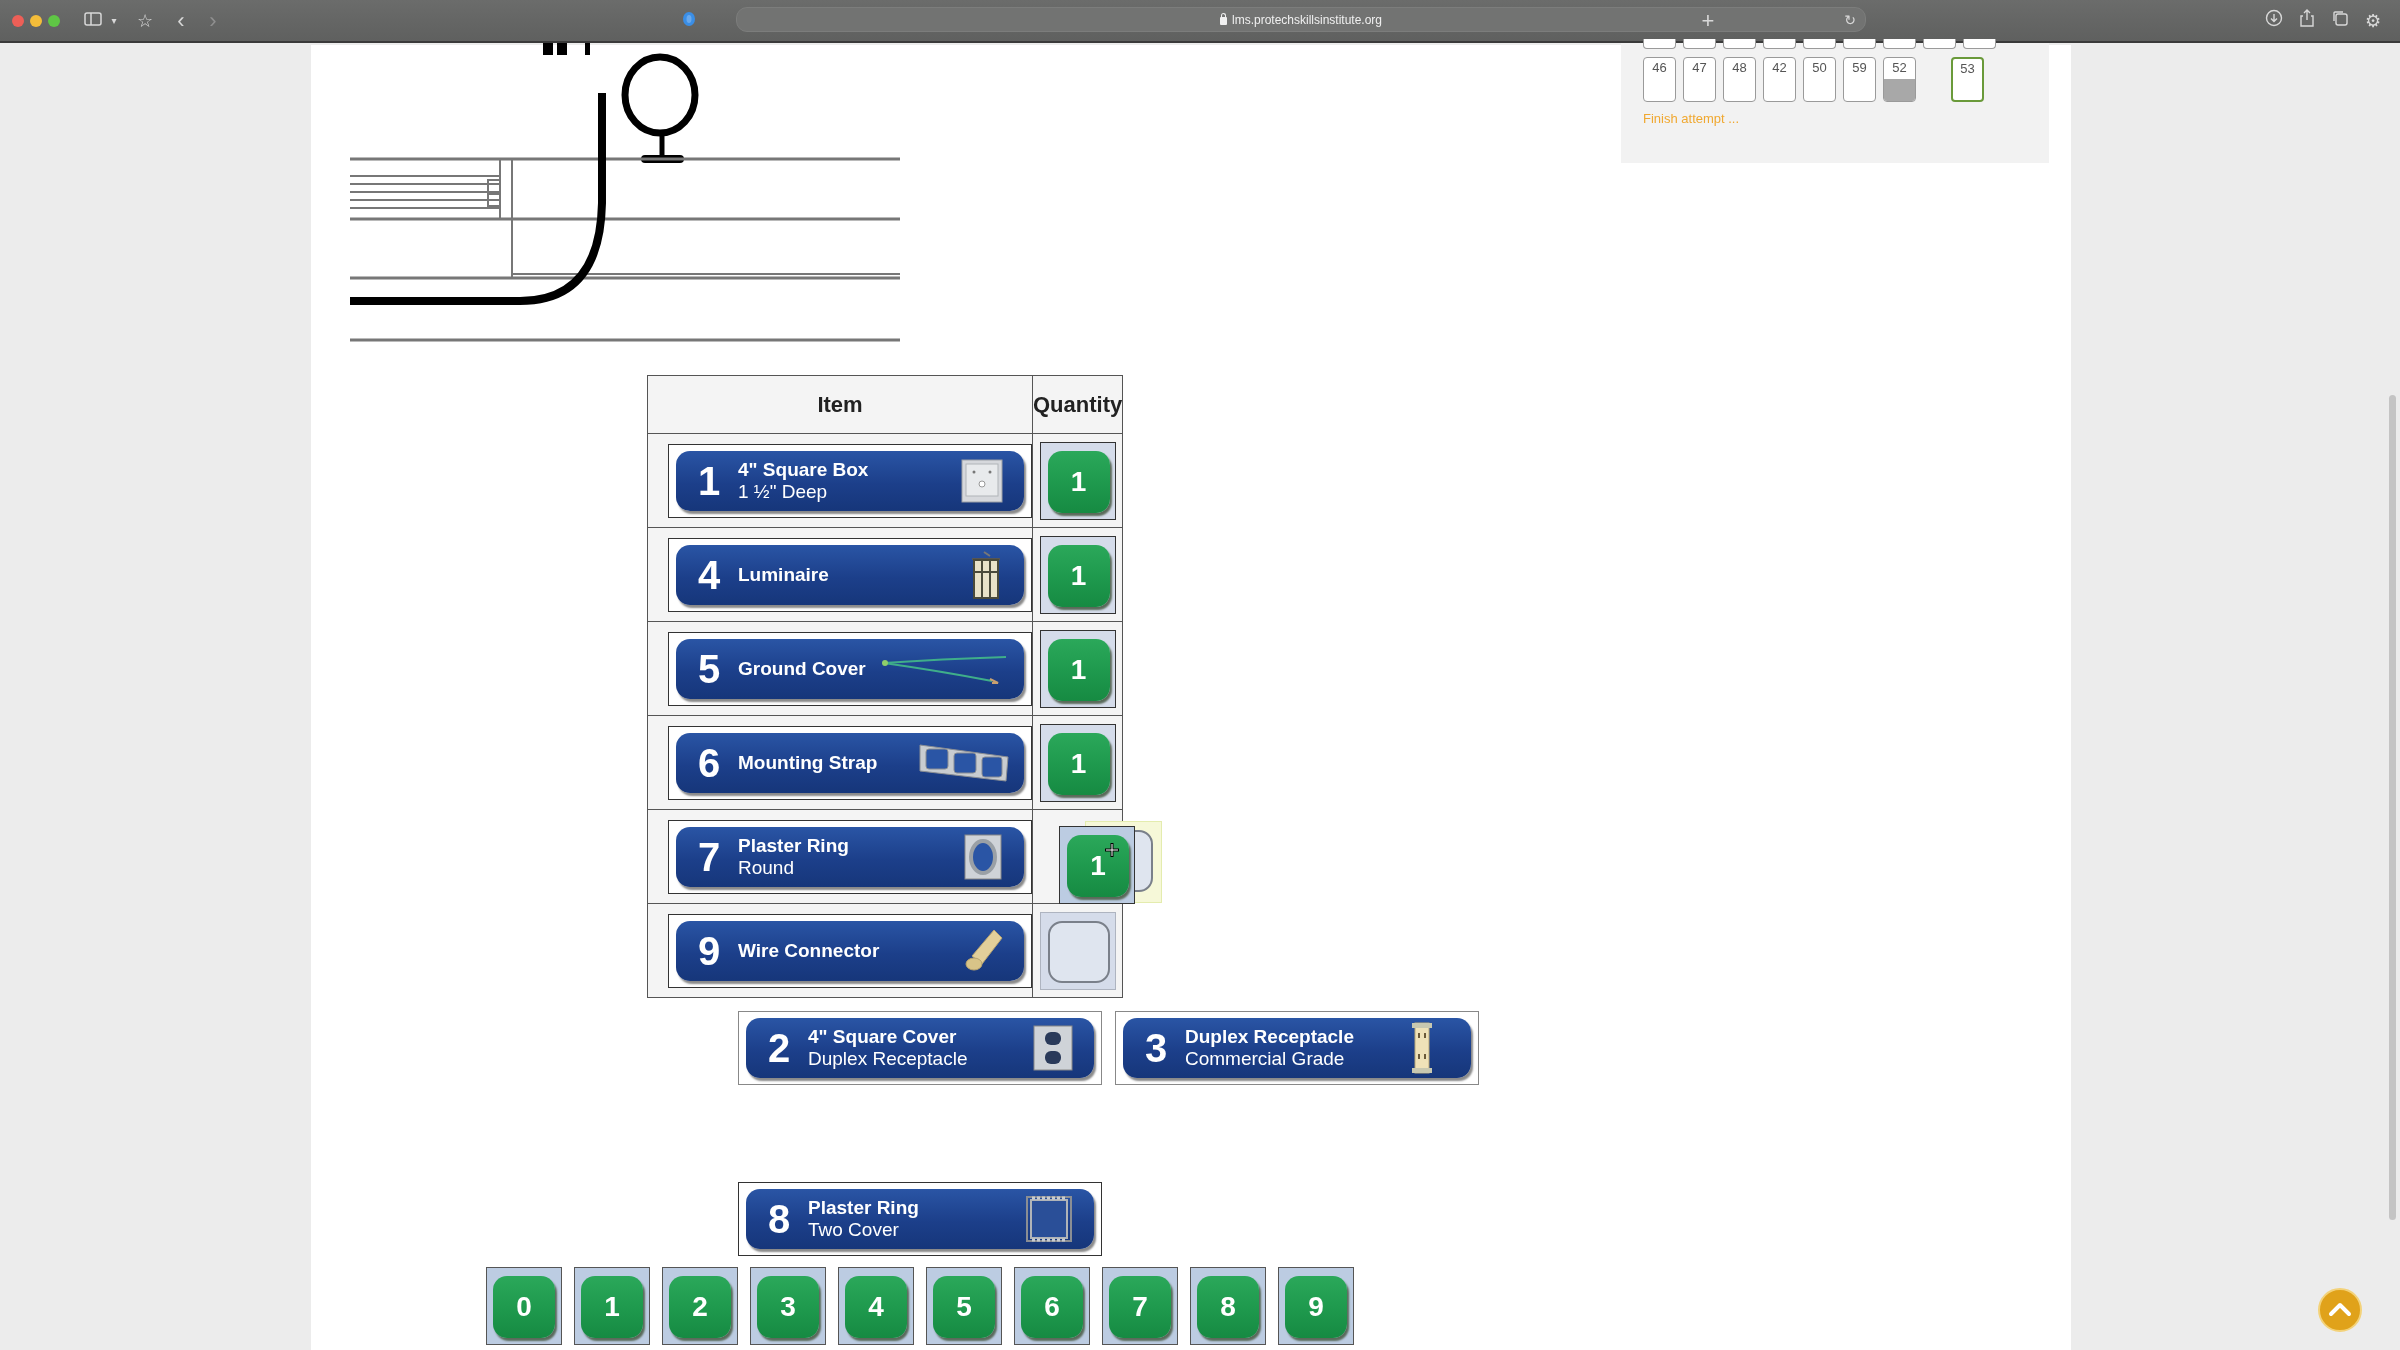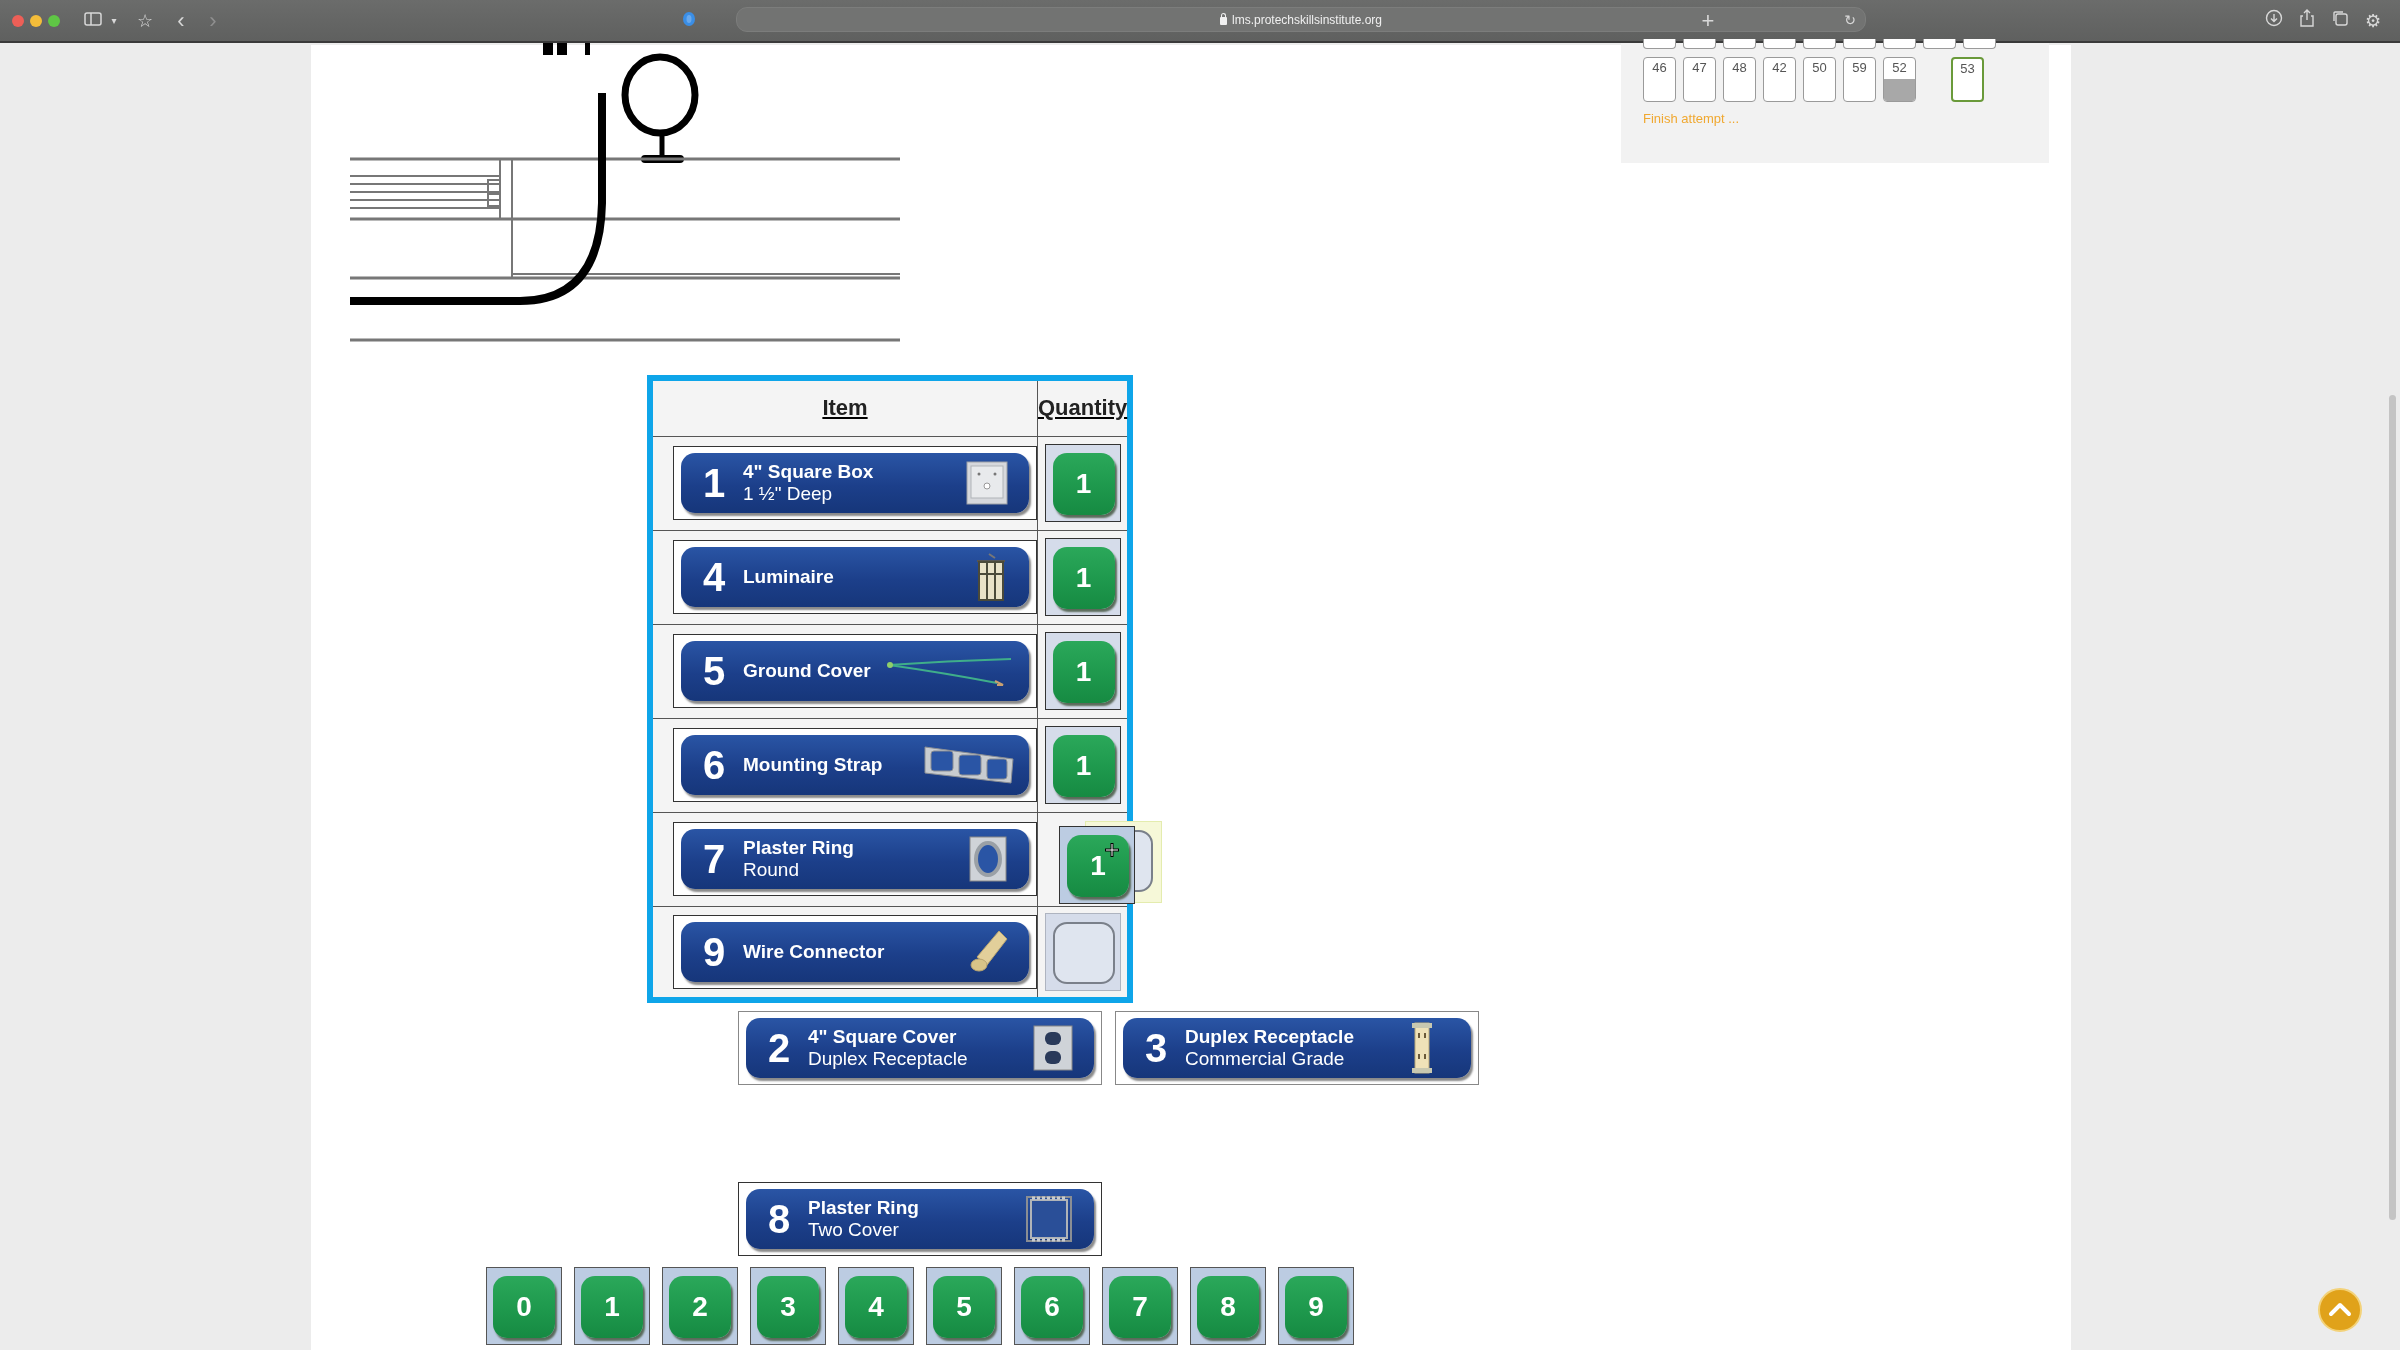--- a/index.html
+++ b/index.html
@@ -27,21 +27,21 @@
   
   .quiz-nav { position: absolute; left: 1621px; top: 43px; width: 428px; height: 120px; background: #f2f2f2; }
   .qn-row { position: absolute; left: 22px; display: flex; gap: 7px; }
   .qn { width: 33px; height: 45px; background: #fff; border: 1px solid #9a9a9a; border-radius: 4px; font-size: 13px; color: #555; text-align: center; padding-top: 2px; position: relative; overflow: hidden; }
   .qn.partial .fill { position: absolute; left: 0; right: 0; bottom: 0; height: 22px; background: #a8a8a8; }
   .qn.current { border: 2px solid #6a9a3a; margin-left: 28px; }
   .qn-top { height: 10px; border-top: none; border-radius: 0 0 4px 4px; }
   .finish-link { position: absolute; left: 22px; top: 68px; font-size: 13px; color: #f0a830; }
 
   
-  .item-table { position: absolute; left: 647px; top: 375px; width: 452px; border-collapse: collapse; border: 6px solid #0ea5e9; text-decoration: underline; }
+  .item-table { position: absolute; left: 647px; top: 375px; width: 452px; border-collapse: collapse; border: 1px solid #0ea5e9; }
   .item-table th { height: 58px; background: #f4f4f4; font-size: 22px; font-weight: bold; color: #222; border: 1px solid #555; }
   .item-table td { height: 94px; background: #f4f4f4; border: 1px solid #555; vertical-align: middle; }
   .item-table td.item-cell { width: 400px; padding-left: 20px; }
   .item-table td.qty-cell { width: 150px; text-align: center; }
 
   
   .card-frame { width: 364px; height: 74px; background: #fff; border: 1px solid #333; padding: 6px 7px; }
   .card-frame.outer { border-color: #888; }
   .card { position: relative; width: 100%; height: 100%; background: linear-gradient(#2a55a5, #1c3f8a 55%, #16367a); border-radius: 14px; box-shadow: 2px 3px 2px #8a8a8a; color: #fff; }
   .card-num { position: absolute; left: 22px; top: 50%; transform: translateY(-50%); font-size: 40px; font-weight: bold; }

